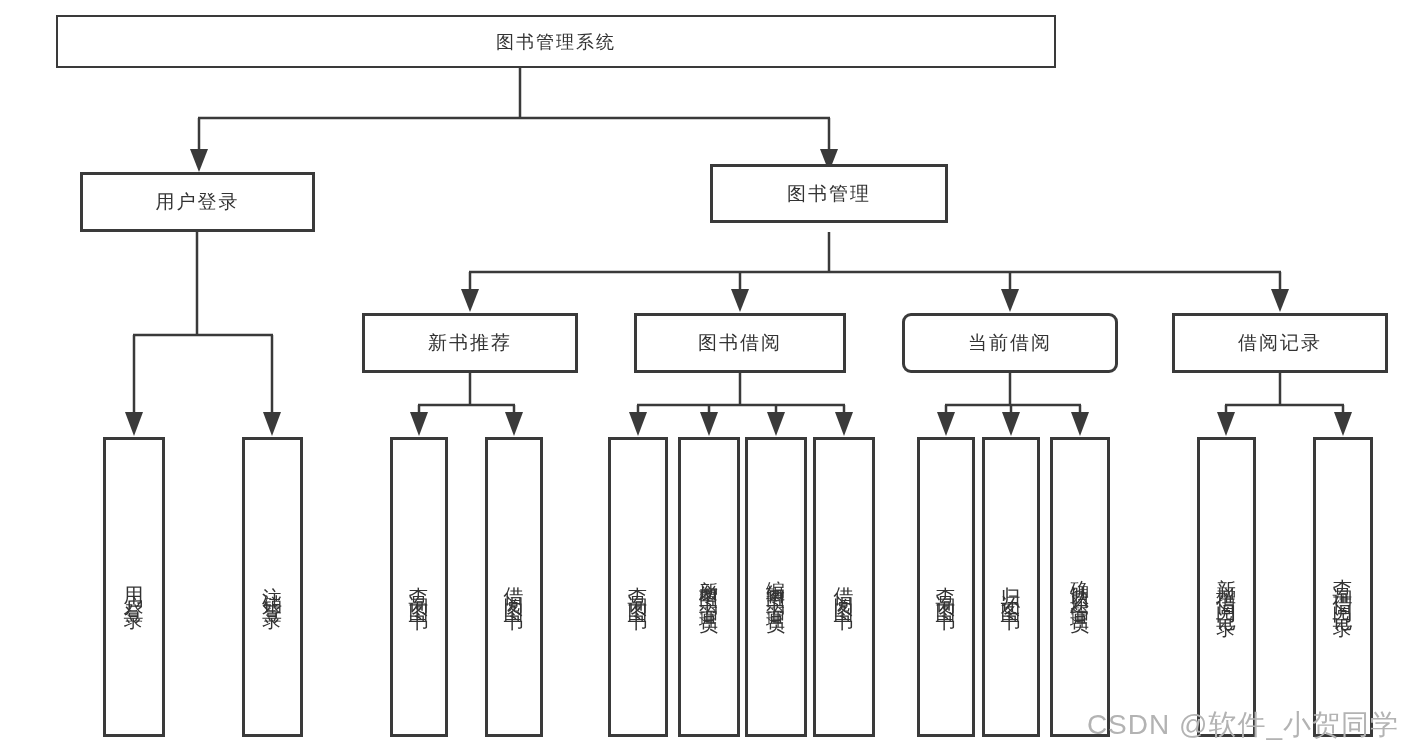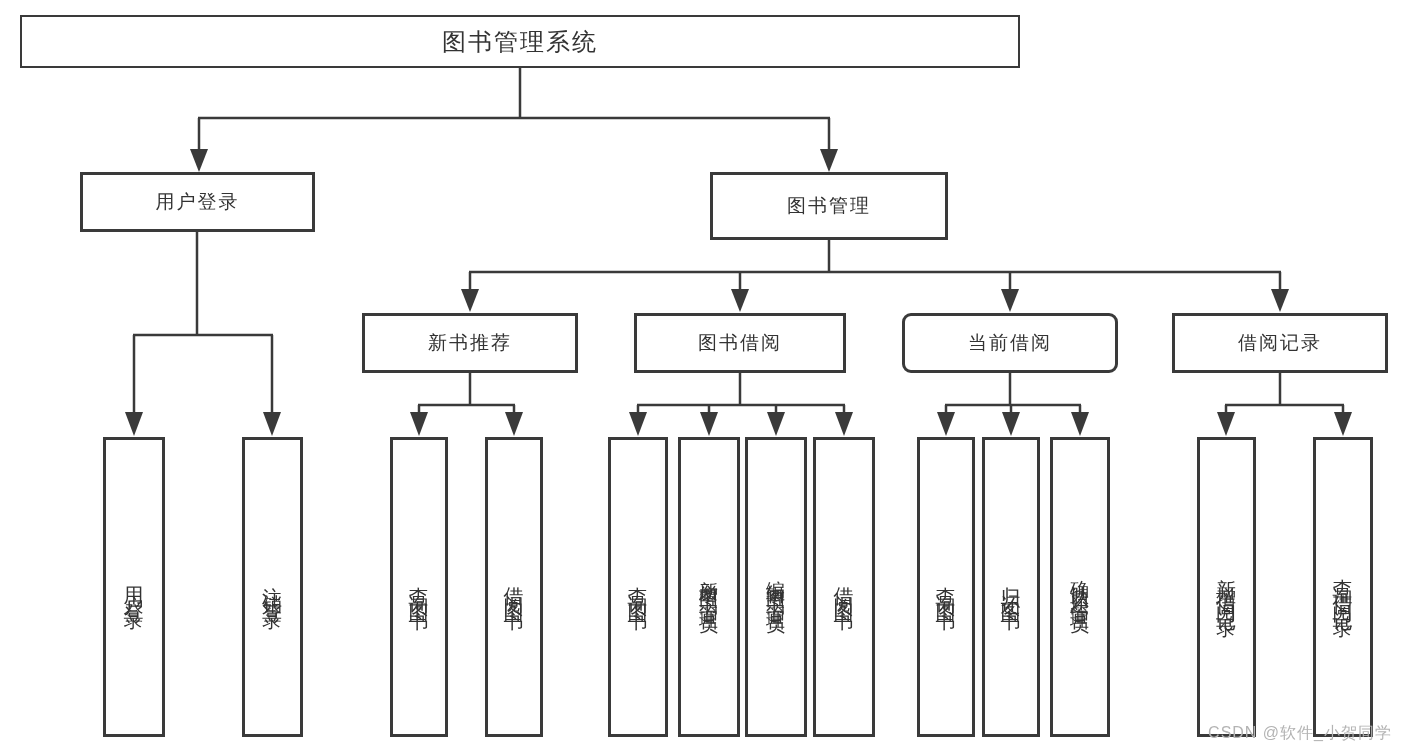--- a/index.html
+++ b/index.html
@@ -22,34 +22,34 @@
   .box{
     position:absolute;
     box-sizing:border-box;
     border:3px solid var(--line);
     background:var(--background);
     display:flex;align-items:center;justify-content:center;
     color:var(--text);
     z-index:2;
   }
   .hbox{font-size:19px;letter-spacing:2px;}
-  .root{border-width:2px;font-size:24px;}
+  .root{border-width:2px;font-size:18px;margin-left:36px;}
   .vbox{
     writing-mode:vertical-rl;
     text-orientation:mixed;
     font-size:20px;
     letter-spacing:8px;
     line-height:1;
     padding:8px 0;
   }
   .vbox.long{font-size:19px;letter-spacing:5px;}
   #watermark{
     position:absolute;
-    right:13px;bottom:3px;
-    font-size:16px;
+    right:6px;bottom:3px;
+    font-size:28px;
     color:var(--watermark);
     letter-spacing:1px;
     z-index:3;
     white-space:nowrap;
   }
 </style>
 </head>
 <body>
 
 <div id="canvas">
@@ -115,21 +115,21 @@
       <polygon points="1002,412 1020,412 1011,436"></polygon>
       <polygon points="1071,412 1089,412 1080,436"></polygon>
       <polygon points="1217,412 1235,412 1226,436"></polygon>
       <polygon points="1334,412 1352,412 1343,436"></polygon>
     </g>
   </svg>
 
   <div class="box hbox root" style="left:20px;top:15px;width:1000px;height:53px;">图书管理系统</div>
 
   <div class="box hbox" style="left:80px;top:172px;width:235px;height:60px;">用户登录</div>
-  <div class="box hbox" style="left:710px;top:172px;width:238px;height:68px;text-align:center;">图书管理</div>
+  <div class="box hbox" style="left:710px;top:164px;width:238px;height:59px;text-align:center;">图书管理</div>
 
   <div class="box hbox" style="left:634px;top:313px;width:212px;height:60px;">图书借阅</div>
   <div class="box hbox" style="left:362px;top:313px;width:216px;height:60px;">新书推荐</div>
   <div class="box hbox" style="left:902px;top:313px;width:216px;height:60px;border-radius:9px;">当前借阅</div>
   <div class="box hbox" style="left:1172px;top:313px;width:216px;height:60px;">借阅记录</div>
 
   <div class="box vbox" style="left:103px;top:437px;width:62px;height:300px;">用户登录</div>
   <div class="box vbox" style="left:242px;top:437px;width:61px;height:300px;">注销登录</div>
 
   <div class="box vbox" style="left:390px;top:437px;width:58px;height:300px;">查询图书</div>

